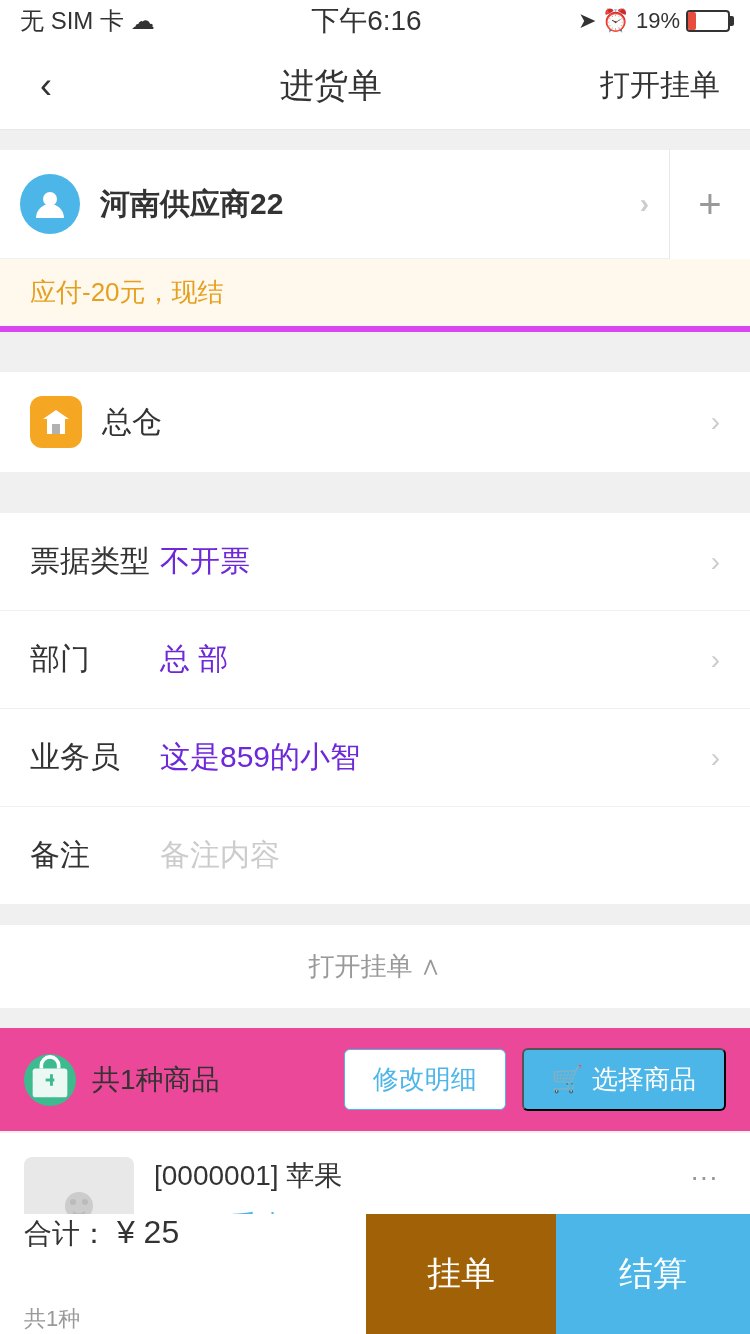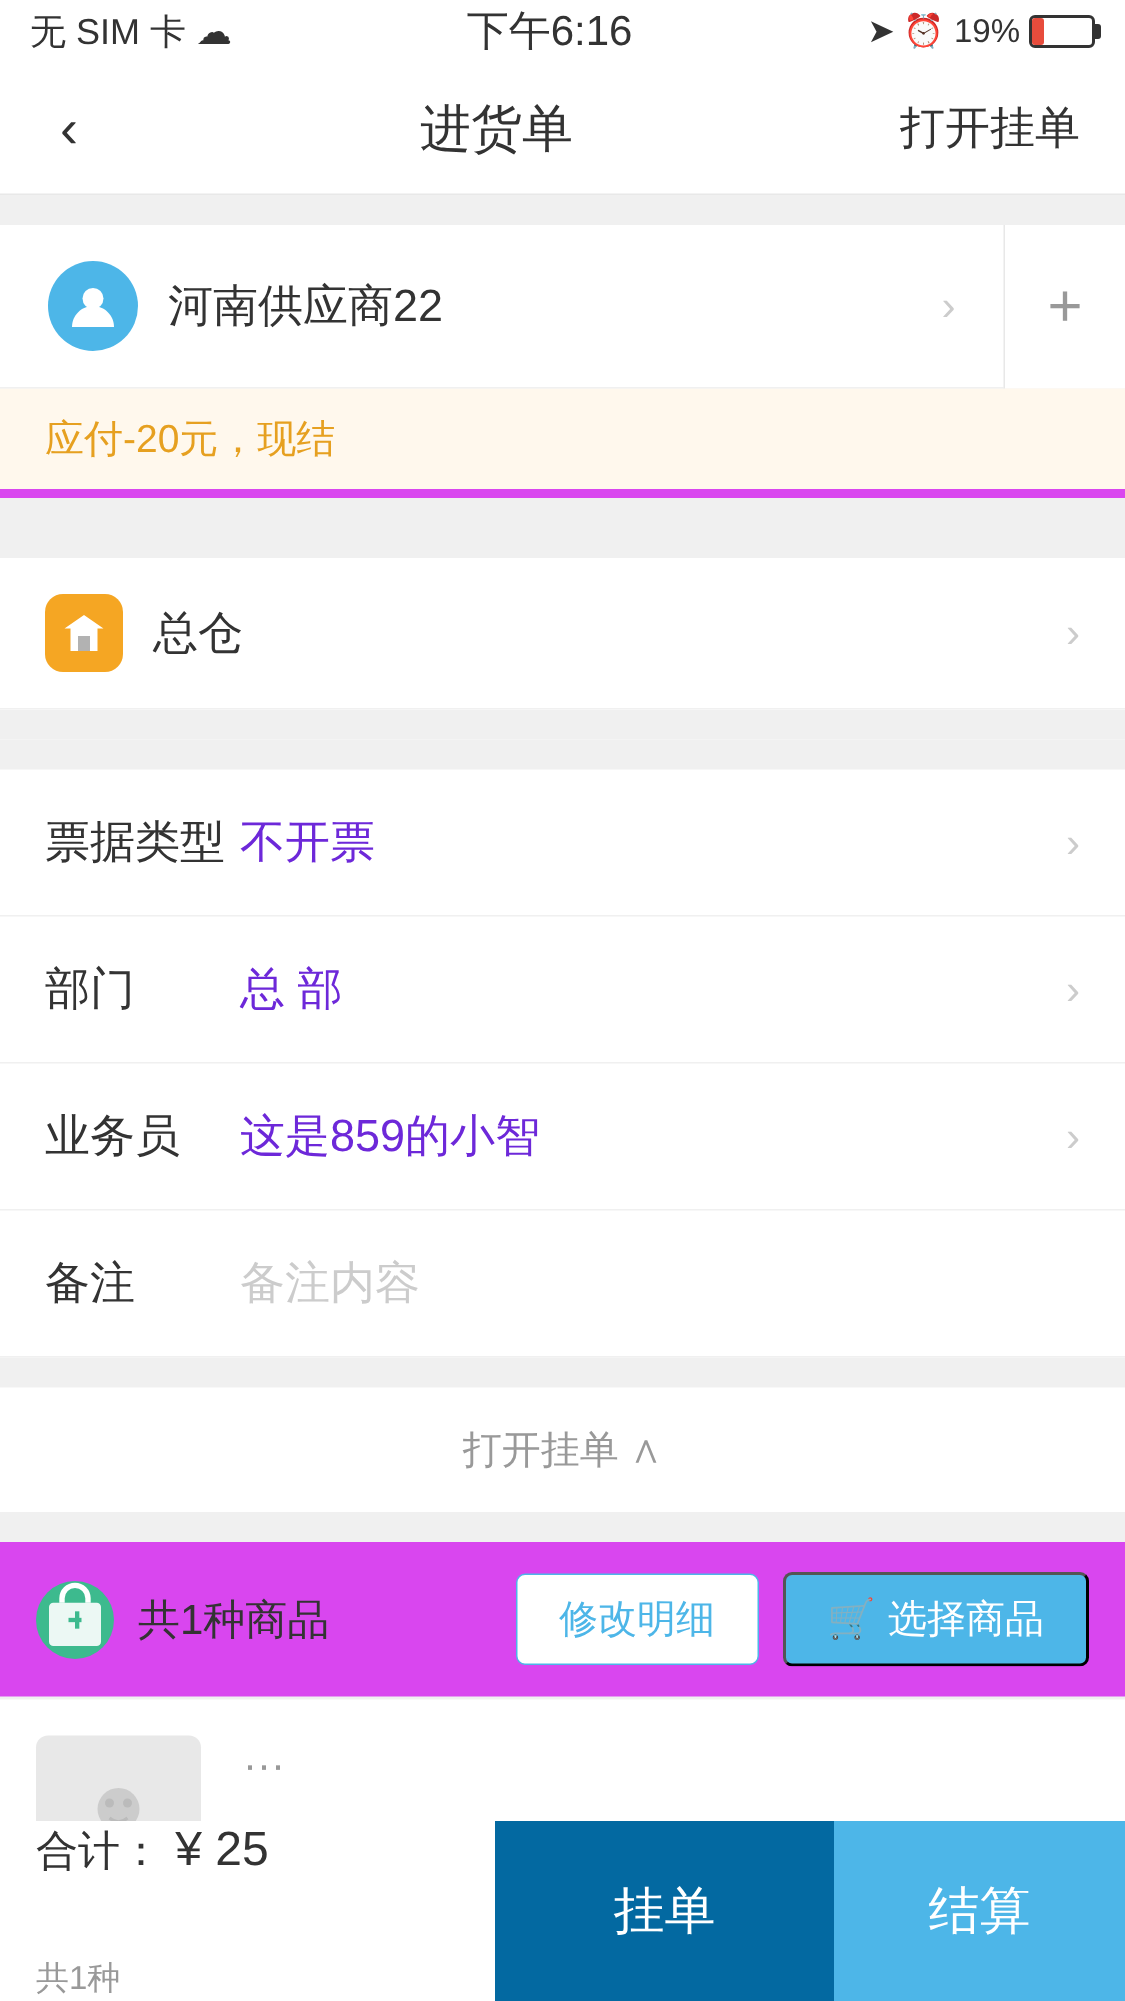--- a/index.html
+++ b/index.html
@@ -72,23 +72,24 @@
     
     .supplier-section {
       background: #fff;
       display: flex;
       align-items: stretch;
     }
     .supplier-main {
       flex: 1;
       display: flex;
       align-items: center;
-      padding: 24px 32px;
+      padding: 24px 20px;
       border-bottom: 1px solid #f0f0f0;
       cursor: pointer;
+      font-weight: bold;
     }
     .supplier-avatar {
       width: 60px; height: 60px; border-radius: 50%;
       background: #4db6e8;
       display: flex; align-items: center; justify-content: center;
       margin-right: 20px;
       flex-shrink: 0;
     }
     .supplier-avatar svg { width: 36px; height: 36px; }
     .supplier-name {
@@ -184,21 +185,21 @@
       margin-top: 20px;
       padding: 24px;
       text-align: center;
       font-size: 26px;
       color: #999;
       cursor: pointer;
     }
 
     
     .products-header {
-      background: #d946ef;
+      background: #ec4899;
       margin-top: 20px;
       padding: 20px 24px;
       display: flex;
       align-items: center;
     }
     .products-icon {
       width: 52px; height: 52px; border-radius: 50%;
       background: #3dba8e;
       display: flex; align-items: center; justify-content: center;
       margin-right: 16px;
@@ -291,22 +292,22 @@
       color: #333;
     }
     .total-amount .label { font-size: 28px; }
     .total-amount .amount { font-weight: 500; }
     .total-count {
       font-size: 22px;
       color: #999;
       margin-top: 4px;
     }
     .btn-hang {
-      width: 226px;
-      background: #0369a1;
+      width: 190px;
+      background: #a16207;
       display: flex;
       align-items: center;
       justify-content: center;
       font-size: 34px;
       color: #fff;
       cursor: pointer;
       text-align: right;
     }
     .btn-checkout {
       width: 194px;
@@ -420,20 +421,26 @@
 <div class="product-item">
   <div class="product-thumb">
     <svg viewBox="0 0 60 60" xmlns="http://www.w3.org/2000/svg" fill="#ccc">
       <circle cx="30" cy="24" r="14"></circle>
       <path d="M18 38c0 10 24 10 24 0" fill="#bbb"></path>
       <circle cx="24" cy="20" r="3" fill="#bbb"></circle>
       <circle cx="36" cy="20" r="3" fill="#bbb"></circle>
       <path d="M24 30 Q30 35 36 30" stroke="#bbb" stroke-width="2" fill="none"></path>
     </svg>
   </div>
+  <div class="product-info">
+    <div class="product-name">[0000001] 苹果</div>
+    <div class="product-price">
+      <span>¥5 x </span><span class="highlight">5千克</span><span> = </span><span class="highlight">¥25</span>
+    </div>
+  </div>
   <div class="product-more">···</div>
 </div>
 
 <div class="bottom-spacer"></div>
 
 <div class="bottom-bar">
   <div class="bottom-total">
     <div class="total-amount">
       <span class="label">合计：</span>
       <span class="amount">¥ 25</span>

